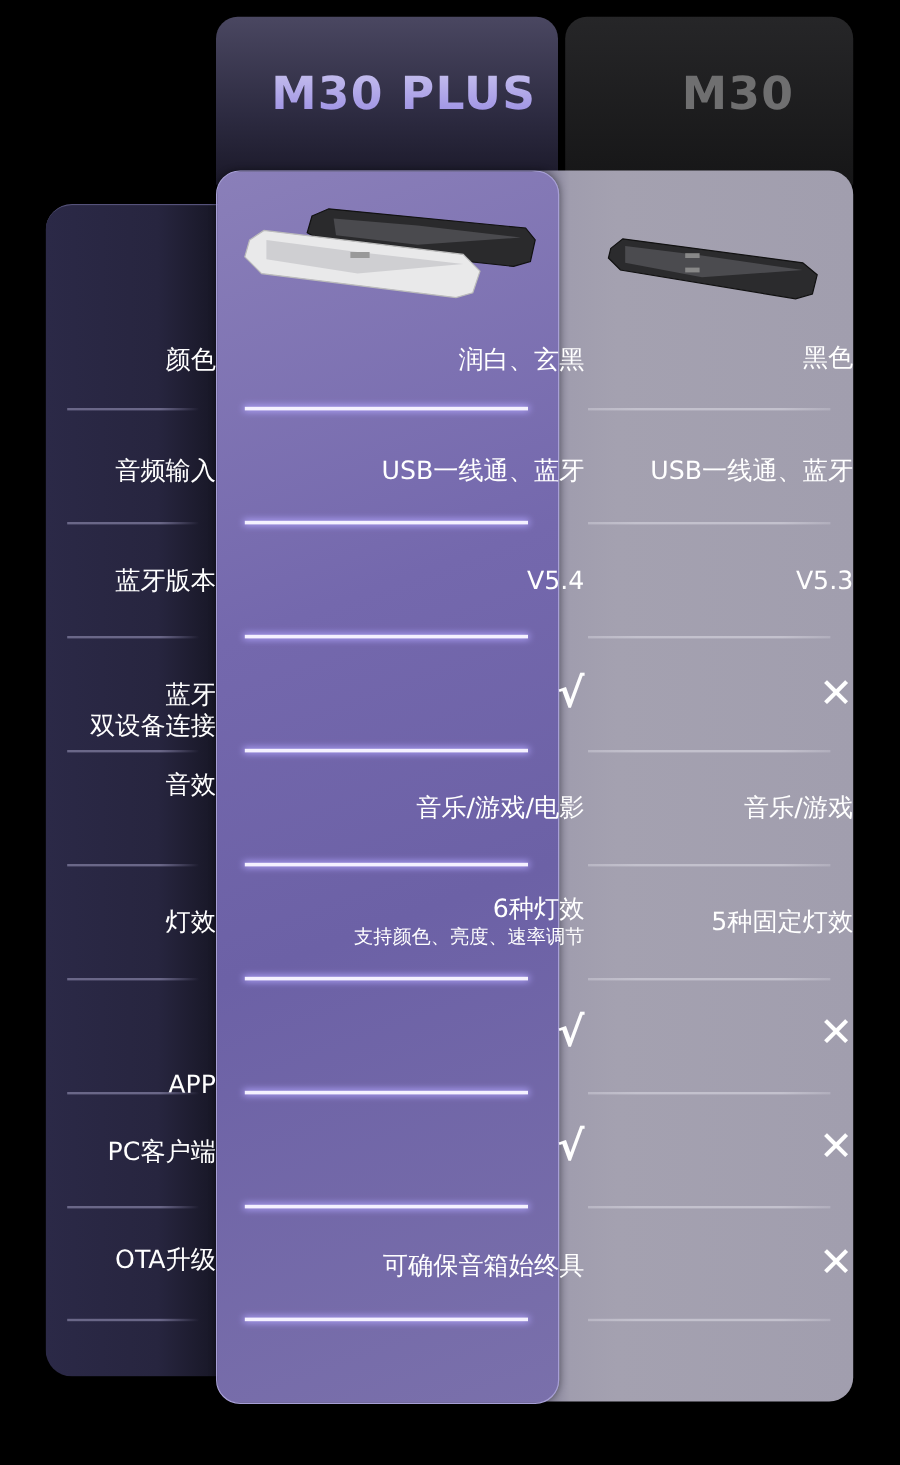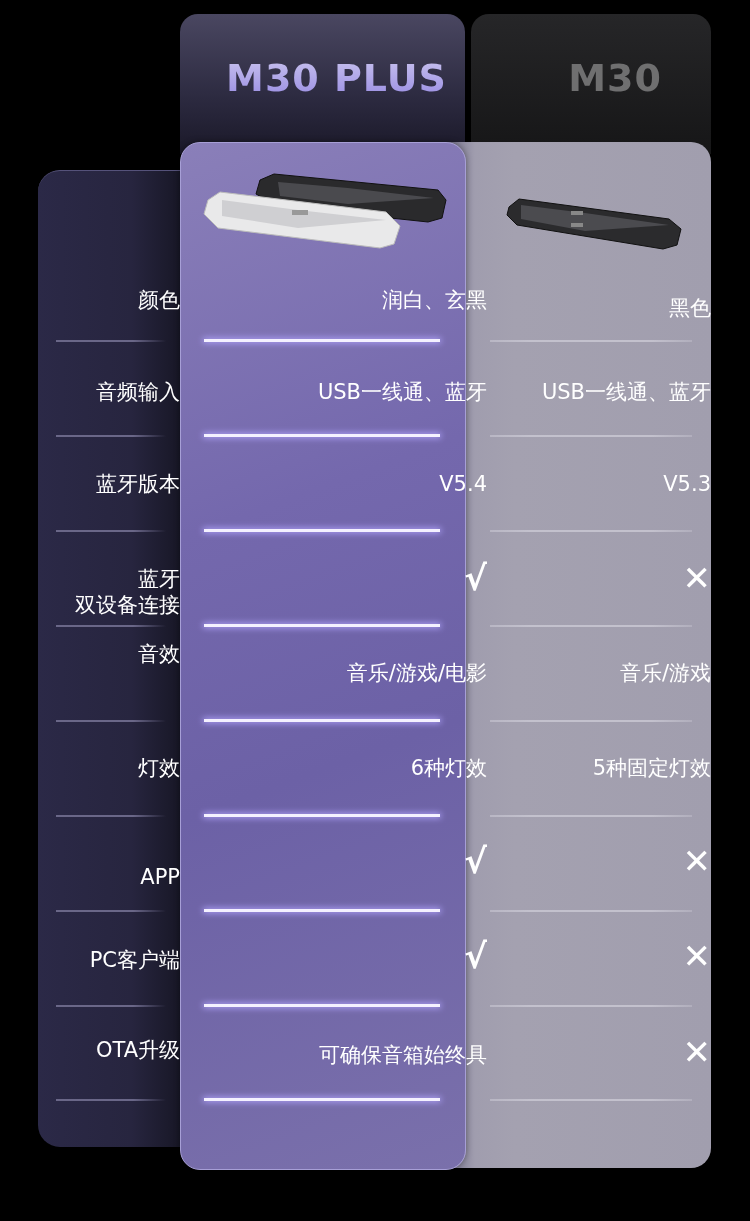--- a/index.html
+++ b/index.html
@@ -52,21 +52,21 @@
   <rect x="66" y="16" width="12" height="4" fill="#888"></rect>
   <rect x="66" y="28" width="12" height="4" fill="#888"></rect>
 </svg>
 
 <div class="row-label" style="top:270px;height:60px">
     <span>颜色</span>
   </div>
 <div class="row-plus" style="top:270px;height:60px">
     <span>润白、玄黑</span>
   </div>
-<div class="row-m30" style="top:278px;height:60px">
+<div class="row-m30" style="top:268px;height:60px">
     <span>黑色</span>
   </div>
 <div class="div-label" style="top:340px"></div>
 <div class="div-plus" style="top:339px"></div>
 <div class="div-m30" style="top:340px"></div>
 
 <div class="row-label" style="top:362px;height:60px">
     <span>音频输入</span>
   </div>
 <div class="row-plus" style="top:362px;height:60px">
@@ -117,29 +117,30 @@
   </div>
 <div class="div-label" style="top:720px"></div>
 <div class="div-plus" style="top:719px"></div>
 <div class="div-m30" style="top:720px"></div>
 
 <div class="row-label" style="top:738px;height:60px">
     <span>灯效</span>
   </div>
 <div class="row-plus" style="top:738px;height:60px">
     <span>6种灯效</span>
+    <span class="sub">支持颜色、亮度、速率调节</span>
   </div>
 <div class="row-m30" style="top:738px;height:60px">
     <span>5种固定灯效</span>
   </div>
 <div class="div-label" style="top:815px"></div>
 <div class="div-plus" style="top:814px"></div>
 <div class="div-m30" style="top:815px"></div>
 
-<div class="row-label" style="top:847px;height:60px">
+<div class="row-label" style="top:874px;height:60px">
     <span>APP</span>
   </div>
 <div class="row-plus mark" style="top:831px;height:60px">
     <span>√</span>
   </div>
 <div class="row-m30 mark" style="top:831px;height:60px">
     <span>✕</span>
   </div>
 <div class="div-label" style="top:910px"></div>
 <div class="div-plus" style="top:909px"></div>

